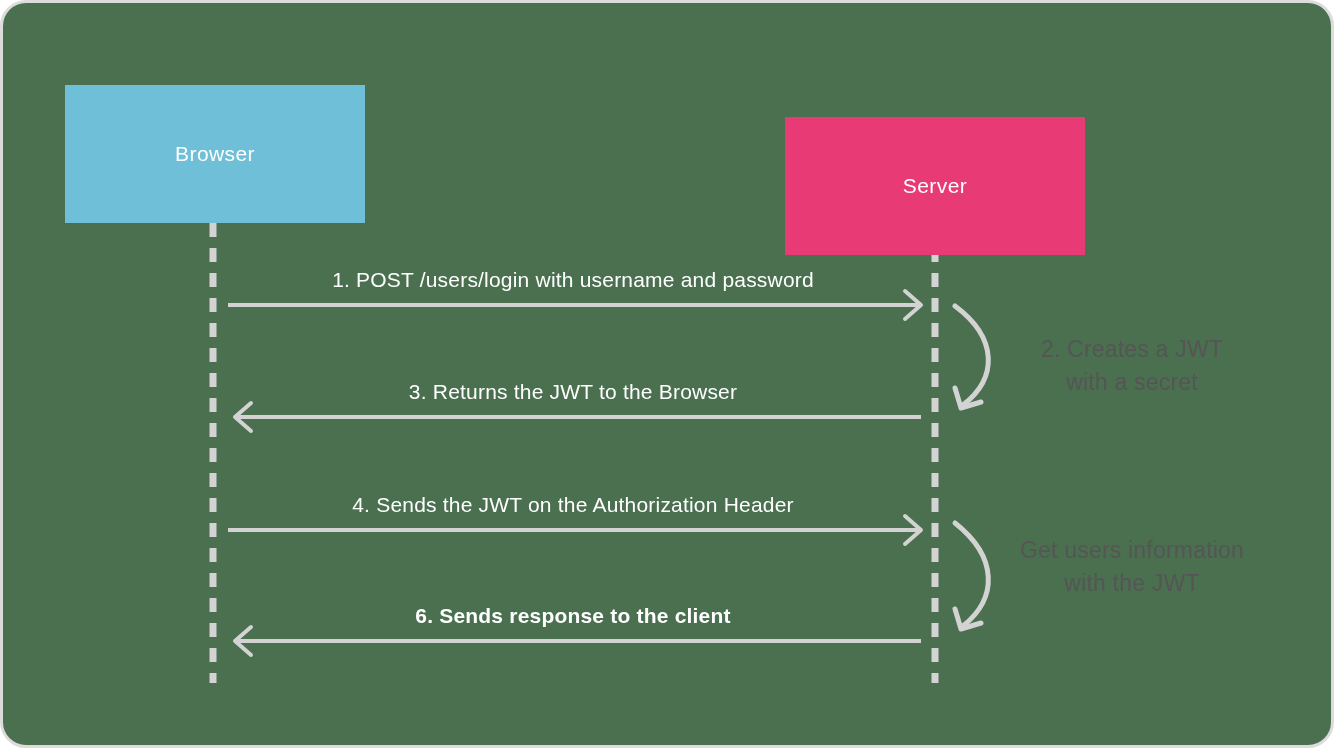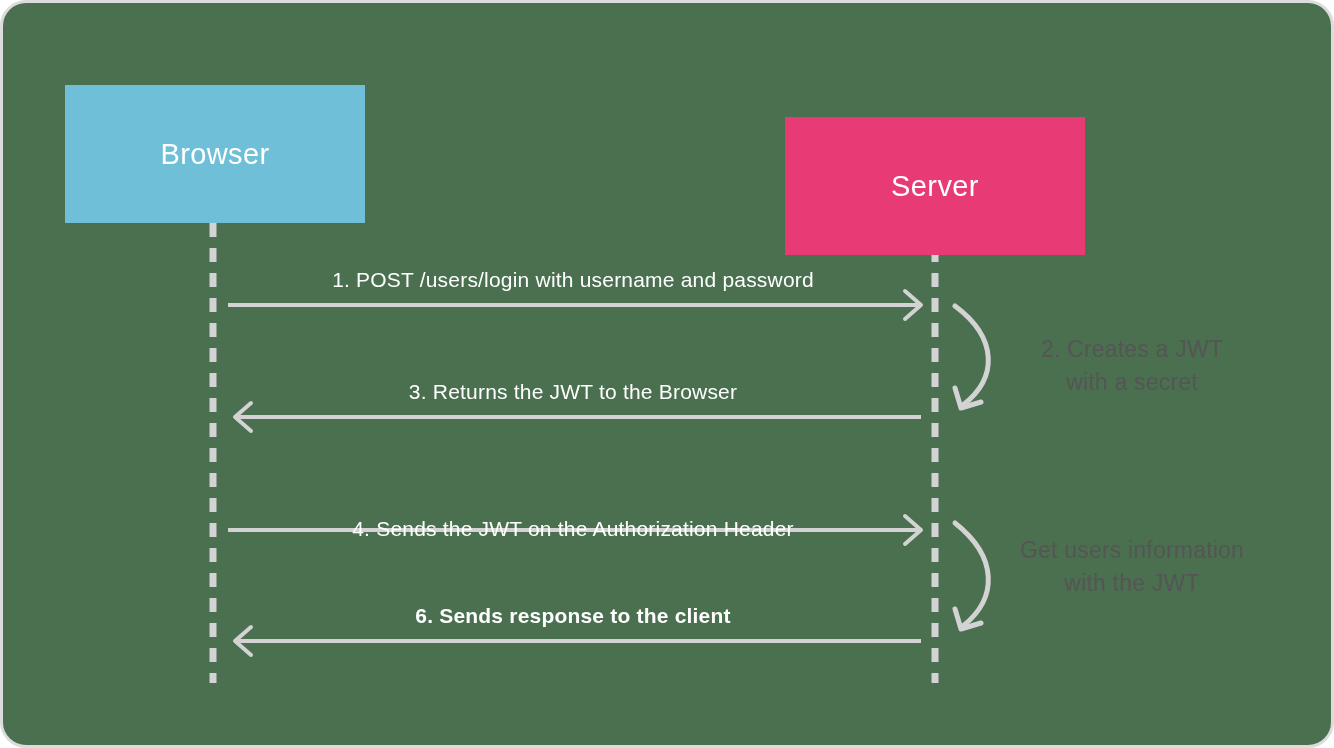--- a/index.html
+++ b/index.html
@@ -31,21 +31,21 @@
     height: 748px;
   }
   .actor-box {
     position: absolute;
     width: 300px;
     height: 138px;
     display: flex;
     align-items: center;
     justify-content: center;
     color: #ffffff;
-    font-size: 29px;
+    font-size: 21px;
     font-weight: 400;
     letter-spacing: 0.4px;
   }
   #actor-browser {
     left: 62px;
     top: 82px;
     background: #6ebfd7;
   }
   #actor-server {
     left: 782px;
@@ -118,21 +118,21 @@
     <span>Browser</span>
   </div>
   <div id="actor-server" class="actor-box">
     <span>Server</span>
   </div>
 
   <div class="msg-label" style="left:220px; top:265px; width:700px;">1. POST /users/login with username and password</div>
 
   <div class="msg-label" style="left:220px; top:377px; width:700px;">3. Returns the JWT to the Browser</div>
 
-  <div class="msg-label" style="left:220px; top:490px; width:700px;margin-top:24px;">4. Sends the JWT on the Authorization Header</div>
+  <div class="msg-label" style="left:220px; top:490px; width:700px;">4. Sends the JWT on the Authorization Header</div>
 
   <div class="msg-label" style="left:220px; top:601px; width:700px;font-weight:bold;">6. Sends response to the client</div>
 
   <div class="note-label" style="left:1000px; top:330px; width:258px;">
     <span class="note-line">2. Creates a JWT</span>
     <span class="note-line">with a secret</span>
   </div>
 
   <div class="note-label" style="left:995px; top:531px; width:268px;">
     <span class="note-line">Get users information</span>

